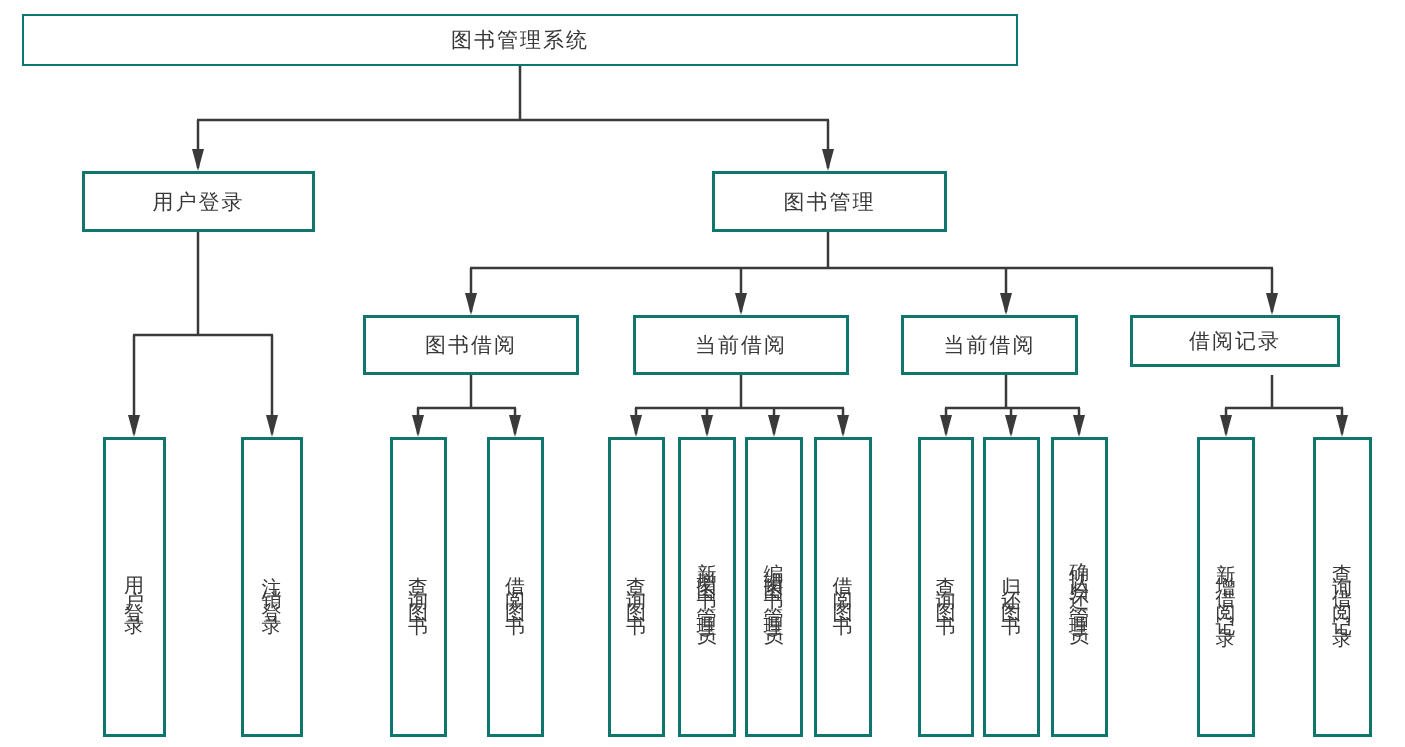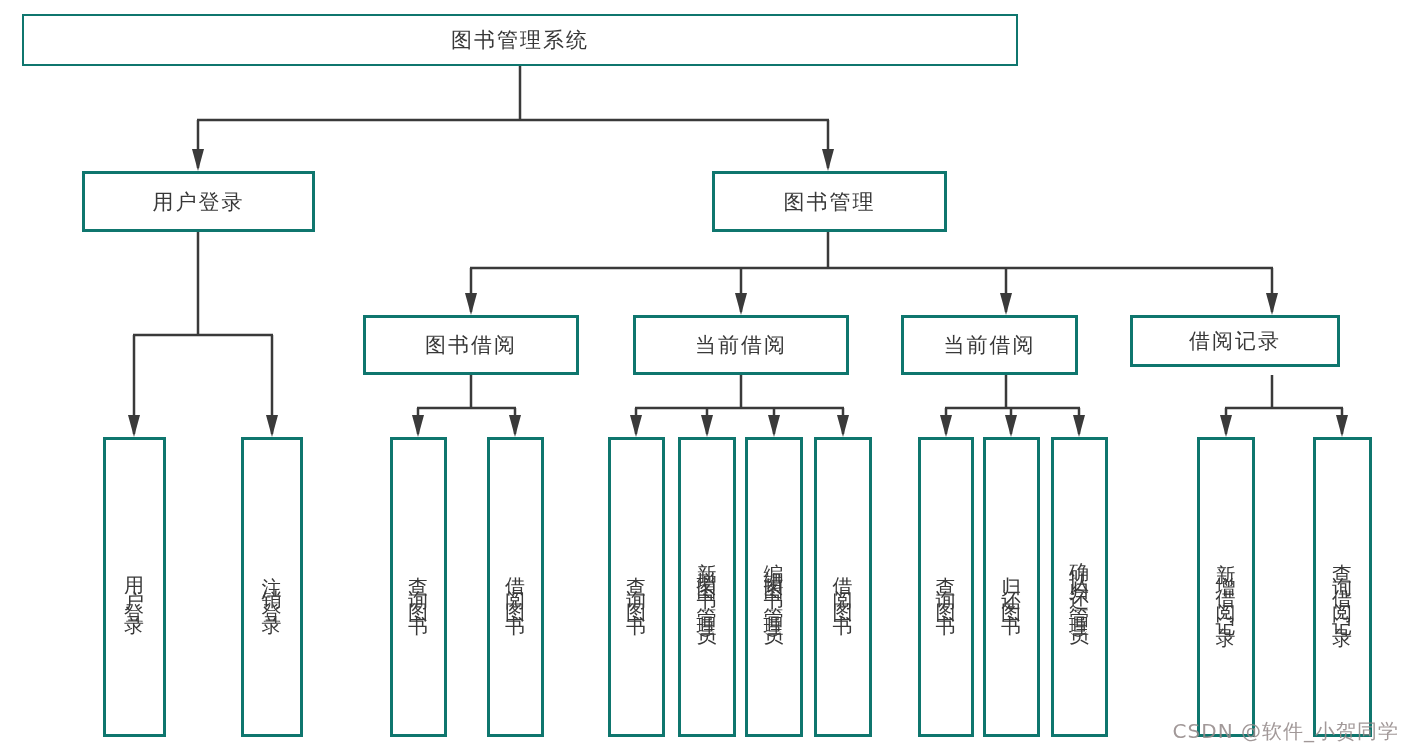--- a/index.html
+++ b/index.html
@@ -157,14 +157,13 @@
     <span class="sp-l">确认归还（管理员）</span>
   </div>
 
   <div class="vbox" style="left:1197px;top:437px;width:58px;height:300px">
     <span>新增借阅记录</span>
   </div>
   <div class="vbox" style="left:1313px;top:437px;width:59px;height:300px">
     <span>查询借阅记录</span>
   </div>
 
-  <div class="watermark">CSDN @软件_小贺同学</div>
 </div>
 
 </body></html>

